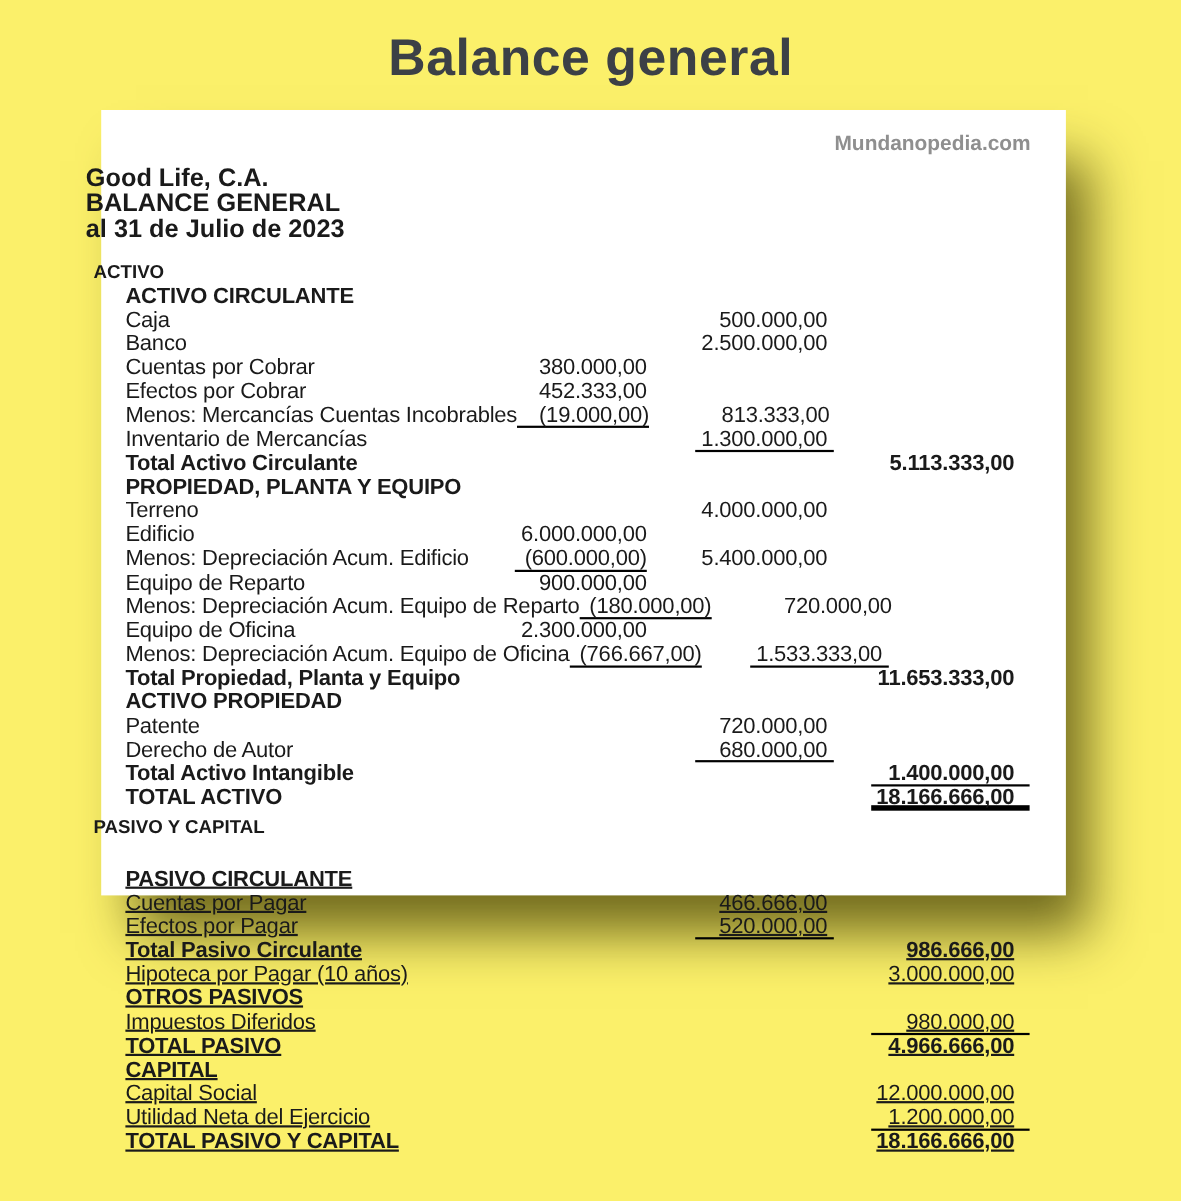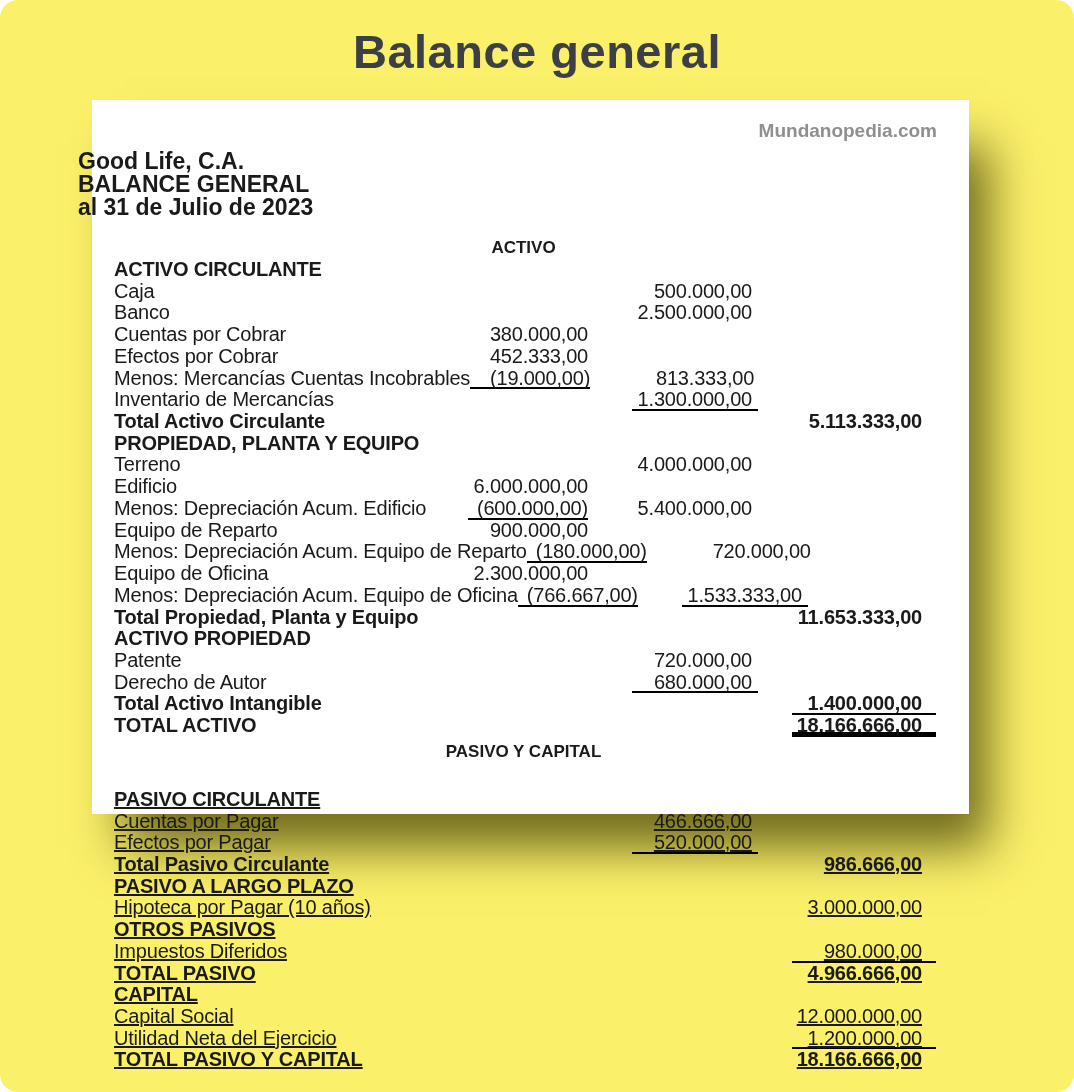--- a/index.html
+++ b/index.html
@@ -2,21 +2,20 @@
 <html style="--background: #FBF06A; --page: #FFFFFF; --title_text: #3C4046; --watermark_text: #8F8F8F; --text: #1A1A1A; --shadow: rgba(98,92,22,0.9);"><head>
 <meta charset="utf-8">
 <style>
   html,body{margin:0;padding:0;}
   .canvas{
     position:relative;
     width:1074px;height:1092px;
     background:var(--background,#FBF06A);
     font-family:"Liberation Sans",sans-serif;
     overflow:hidden;
-    border-radius:18px;
   }
   .main-title{
     margin:0;
     padding-top:24px;
     text-align:center;
     font-size:47px;
     font-weight:bold;
     letter-spacing:0.5px;
     color:var(--title_text,#3C4046);
   }
@@ -40,21 +39,21 @@
   .doc-header{
     margin-top:8px;
     text-align:left;
     transform:translateX(-14px);
     font-weight:bold;
     font-size:23px;
     line-height:23px;
   }
   .section-heading{
     margin-top:18px;
-    text-align:center;
+    text-align:left;
     transform:translateX(-7px);
     font-weight:bold;
     font-size:17px;
     line-height:22px;
   }
   .section:nth-of-type(2) .section-heading{margin-top:4px;}
   .rows{padding-left:22px;padding-right:33px;}
   .rows.spaced{margin-top:26px;text-decoration:underline;}
   .row{
     display:flex;
@@ -274,26 +273,20 @@
     <span class="c3"></span>
   </div>
 
   <div class="row bold">
     <span class="lbl">Total Pasivo Circulante</span>
     <span class="c1"></span>
     <span class="c2"></span>
     <span class="c3">986.666,00</span>
   </div>
 
-  <div class="row bold">
-    <span class="lbl">PASIVO A LARGO PLAZO</span>
-    <span class="c1"></span>
-    <span class="c2"></span>
-    <span class="c3"></span>
-  </div>
 
   <div class="row">
     <span class="lbl">Hipoteca por Pagar (10 años)</span>
     <span class="c1"></span>
     <span class="c2"></span>
     <span class="c3">3.000.000,00</span>
   </div>
 
   <div class="row bold">
     <span class="lbl">OTROS PASIVOS</span>

